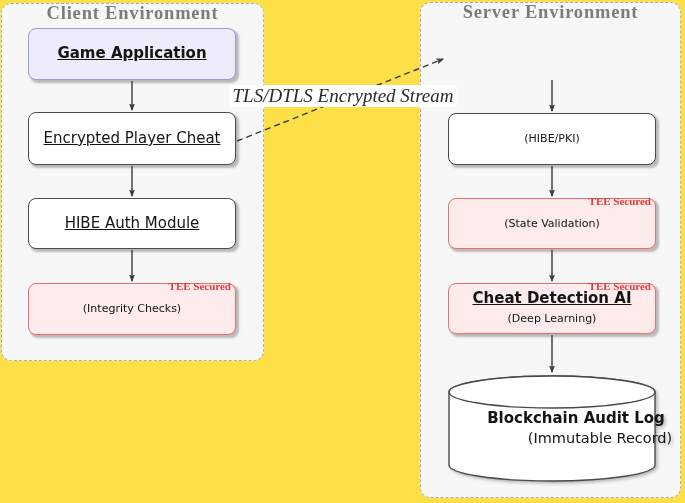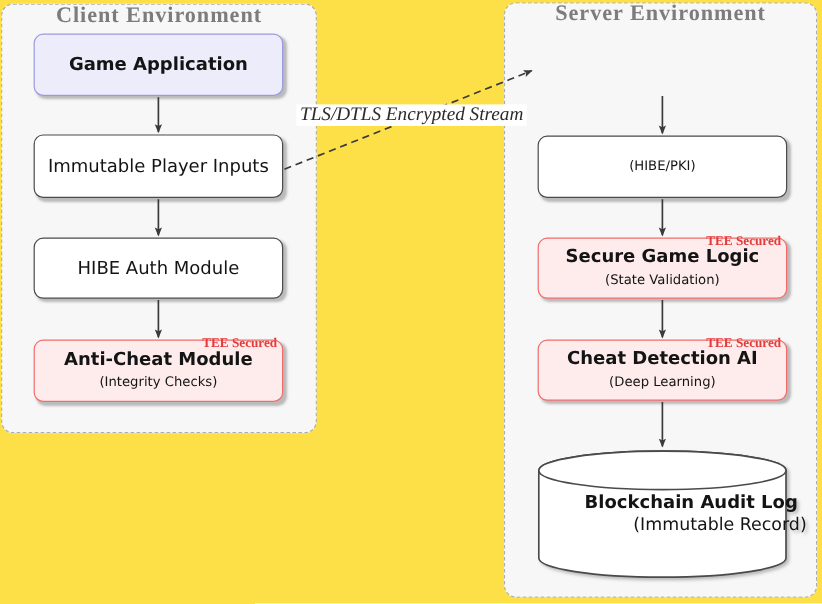--- a/index.html
+++ b/index.html
@@ -16,21 +16,21 @@
     font-family:"Liberation Serif",serif;font-weight:700;font-size:18.5px;
     letter-spacing:0.8px;color:#7c7c7c;z-index:2;
   }
   .node{
     position:absolute;width:208px;box-sizing:border-box;border-radius:8px;
     display:flex;flex-direction:column;justify-content:center;align-items:center;
     z-index:2;background:#ffffff;border:1.4px solid #4a4a4a;
     box-shadow:2.5px 2.5px 2px rgba(125,125,125,0.5);
     color:#141414;font-size:15px;line-height:19.5px;text-align:center;
   }
-  .node .title{font-weight:400;}
+  .node .title{font-weight:400;text-decoration:underline;}
   .node.bold .title{font-weight:700;}
   .node .subtitle{font-weight:400;font-size:11px;}
   .node.blue{background:#ececfb;border:1.5px solid #9a9ae0;}
   .node.orange{background:#fdf6e8;border:1.5px solid #f6c98f;}
   .node.red{background:#fdeceb;border:1.5px solid #f26c6c;}
   .badge{
     position:absolute;top:-7px;right:4px;
     font-family:"Liberation Serif",serif;font-weight:700;font-size:11px;color:#e23b3b;
     white-space:nowrap;z-index:4;
   }
@@ -41,60 +41,58 @@
   .cyl-text{
     position:absolute;left:0;top:34px;width:100%;text-align:center;
     color:#141414;font-size:15px;line-height:19.5px;z-index:3;margin-left:24px;
   }
   .cyl-text .title{font-weight:700;}
   .cyl-text .subtitle{font-weight:400;font-size:14.5px;padding-left:48px;}
   #connectors{position:absolute;left:0;top:0;z-index:5;pointer-events:none;}
   .tls-label{
     position:absolute;left:343px;top:96px;transform:translate(-50%,-50%);
     background:#ffffff;padding:0 3px;white-space:nowrap;z-index:6;
-    font-family:"Liberation Serif",serif;font-style:italic;font-size:16px;color:#2b2b2b;
+    font-family:"Liberation Serif",serif;font-style:italic;font-size:19px;color:#2b2b2b;
   }
 </style>
 </head>
 <body>
 
 <div id="canvas">
 
   <div class="env" style="left:1px;top:3px;width:263px;height:358px;"></div>
   <div class="env-title" style="left:1px;width:263px;">Client Environment</div>
 
   <div class="env" style="left:420px;top:2px;width:261px;height:496px;"></div>
   <div class="env-title" style="left:420px;width:261px;top:2px;">Server Environment</div>
 
   <div class="node blue bold" style="left:28px;top:28px;height:52px;">
     <span class="title">Game Application</span>
   </div>
 
   <div class="node" style="left:28px;top:112px;height:53px;">
-    <span class="title">Immutable Player Inputs</span>
+    <span class="title">Encrypted Player Cheat</span>
   </div>
 
   <div class="node" style="left:28px;top:198px;height:51px;text-align:center;">
     <span class="title">HIBE Auth Module</span>
   </div>
 
   <div class="node red bold" style="left:28px;top:283px;height:52px;">
     <span class="badge">TEE Secured</span>
-    <span class="title">Anti-Cheat Module</span>
     <span class="subtitle">(Integrity Checks)</span>
   </div>
 
 
   <div class="node" style="left:448px;top:113px;height:52px;">
     <span class="subtitle">(HIBE/PKI)</span>
   </div>
 
   <div class="node red bold" style="left:448px;top:198px;height:51px;">
     <span class="badge">TEE Secured</span>
-    <span class="title">Secure Game Logic</span>
     <span class="subtitle">(State Validation)</span>
   </div>
 
   <div class="node red bold" style="left:448px;top:283px;height:51px;">
     <span class="badge">TEE Secured</span>
     <span class="title">Cheat Detection AI</span>
     <span class="subtitle">(Deep Learning)</span>
   </div>
 
   <div class="cyl">

